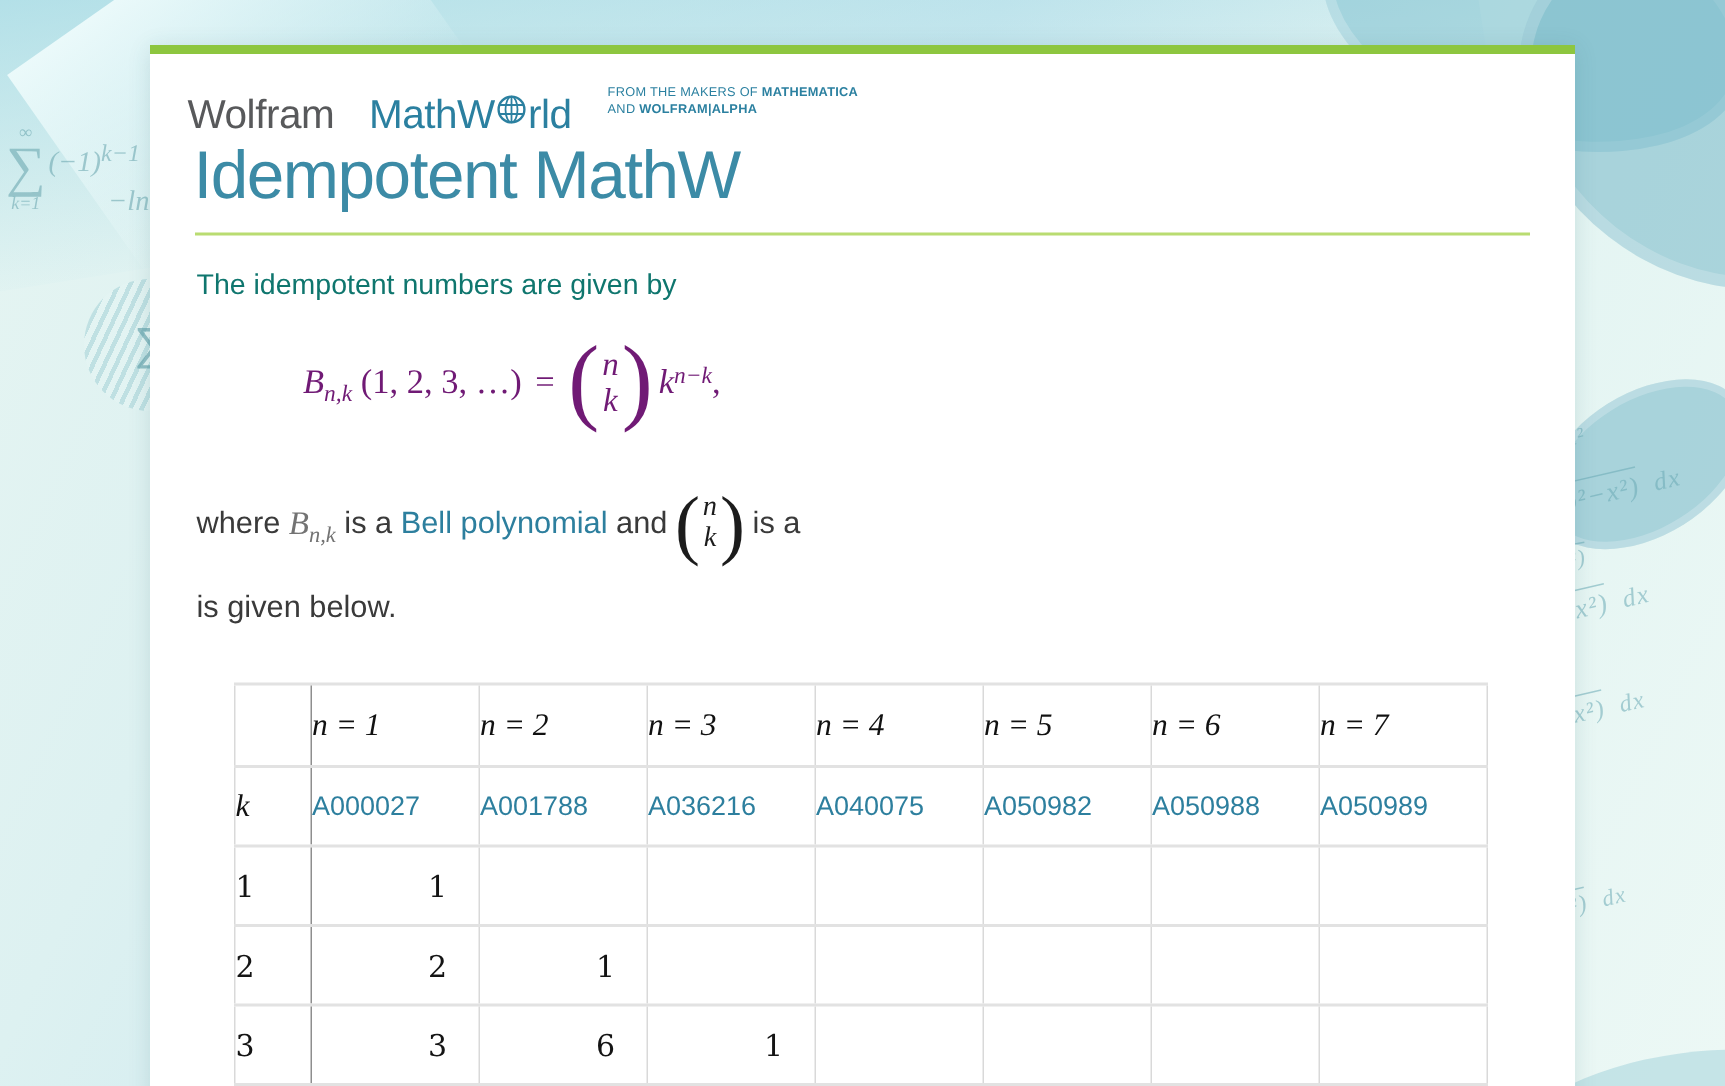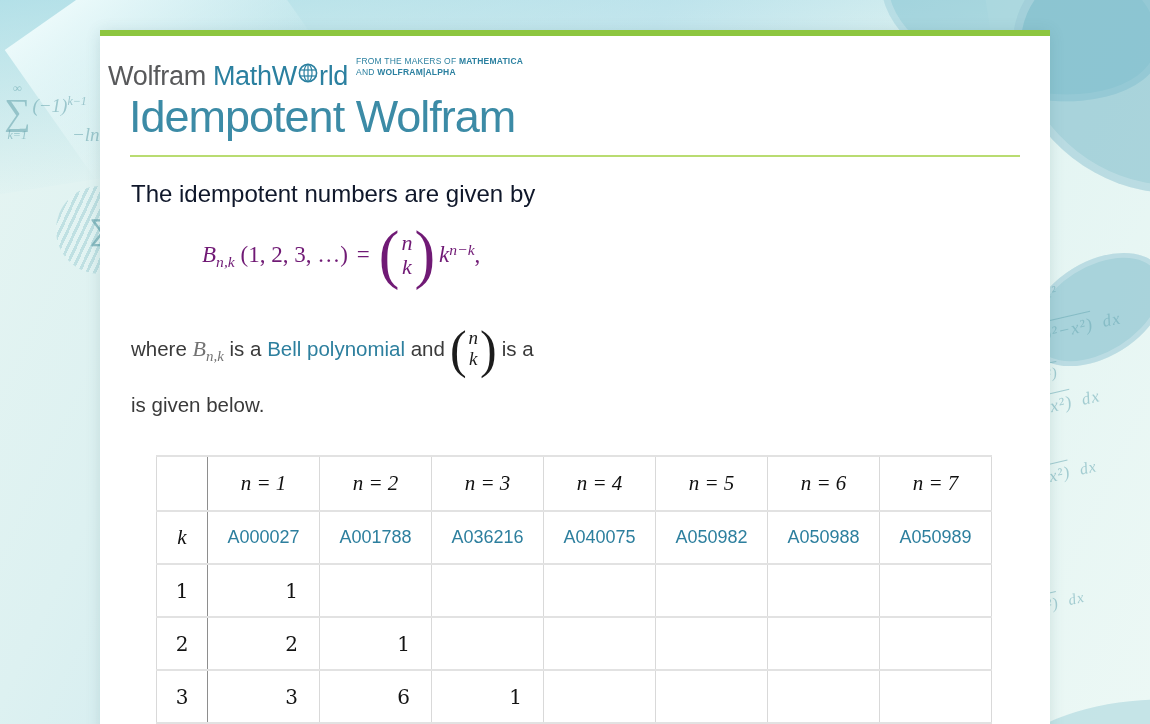--- a/index.html
+++ b/index.html
@@ -22,54 +22,54 @@
     background:rgba(108,178,196,.5);box-shadow:inset 0 0 0 8px rgba(255,255,255,.2);}
   .petal3{left:1022px;top:262px;width:150px;height:95px;transform:rotate(-32deg);
     background:rgba(116,183,198,.55);box-shadow:inset 0 0 0 5px rgba(255,255,255,.22);}
   .petal4{left:1010px;top:702px;width:230px;height:90px;transform:rotate(-8deg);
     background:rgba(150,205,215,.45);}
   .decor{color:rgba(100,162,172,.55);font-family:"Liberation Serif",serif;font-style:italic;}
   .decor-sum{position:absolute;left:4px;top:82px;display:flex;align-items:flex-start;}
   .sig-col{display:flex;flex-direction:column;align-items:center;font-size:12px;line-height:1;}
   .sig-col .sigma{font-size:37px;line-height:.95;font-style:normal;}
   .sum-term{font-size:19px;margin-left:2px;margin-top:12px;}
-  .sum-term sup{font-size:12px;text-align:center;}
+  .sum-term sup{font-size:16px;text-align:center;}
   .decor-ln{position:absolute;left:72px;top:124px;font-size:19px;}
   .decor-circle{position:absolute;left:56px;top:186px;width:88px;height:88px;border-radius:50%;
     background:repeating-linear-gradient(115deg,rgba(120,185,195,.32) 0 3px,rgba(235,248,248,.18) 3px 7px);
     display:flex;align-items:center;justify-content:center;}
   .decor-circle .sigma2{font-size:30px;font-style:normal;color:rgba(90,155,165,.6);}
   .frag{position:absolute;font-family:"Liberation Serif",serif;font-style:italic;
     color:rgba(105,170,180,.55);white-space:nowrap;letter-spacing:1px;}
   .frag .frag-body{display:inline-block;}
   .frag .bar{border-top:1px solid rgba(105,170,180,.55);padding-top:2px;}
   .frag .frag-dx{margin-left:10px;font-size:.95em;}
   .frag1{left:1044px;top:284px;transform:rotate(-14deg);font-size:15px;}
   .frag2{left:1034px;top:314px;transform:rotate(-13deg);font-size:18px;}
   .frag3{left:1046px;top:362px;transform:rotate(-10deg);font-size:15px;}
   .frag4{left:1030px;top:390px;transform:rotate(-13deg);font-size:18px;}
   .frag5{left:1036px;top:460px;transform:rotate(-13deg);font-size:17px;}
   .frag6{left:1038px;top:590px;transform:rotate(-13deg);font-size:16px;}
   
   .card{position:absolute;left:100px;top:30px;width:950px;height:710px;background:#ffffff;
     border-top:6px solid #8dc63f;box-shadow:0 2px 14px rgba(40,100,110,.15);}
   
-  .logo-row{position:absolute;left:8px;top:20px;display:flex;align-items:flex-end;}
+  .logo-row{position:absolute;left:25px;top:20px;display:flex;align-items:flex-end;gap:16px;}
   .logo-brand{font-size:27px;color:#58595b;letter-spacing:-.3px;}
   .logo-product{font-size:27px;color:#2b80a0;letter-spacing:-.3px;margin-left:7px;display:flex;align-items:flex-start;}
   .globe{position:relative;top:2px;margin:0 1px;}
   .tagline{margin-left:8px;margin-bottom:15px;font-size:8.5px;line-height:1.25;color:#2b80a0;
     letter-spacing:.2px;white-space:nowrap;}
   .tagline b{font-weight:700;}
   
   .page-title{position:absolute;left:29px;top:57px;font-size:45px;line-height:1.05;
     color:#3c8ba6;letter-spacing:-1px;}
   .title-rule{position:absolute;left:30px;top:119px;width:890px;height:2px;background:#b9dc71;}
   
-  .para{position:absolute;left:31px;color:#0f172a;font-size:24px;}
+  .para{position:absolute;left:31px;color:#0f766e;font-size:19px;}
   .para1{top:144px;}
   .mathvar{font-family:"Liberation Serif",serif;font-style:italic;}
   .msub{font-size:.68em;font-style:italic;font-family:"Liberation Serif",serif;position:relative;top:.35em;}
   .msup{font-size:.68em;font-style:italic;font-family:"Liberation Serif",serif;position:relative;top:-.45em;}
   .formula{position:absolute;left:102px;top:180px;height:78px;display:flex;align-items:center;
     color:#701a75;font-family:"Liberation Serif",serif;font-size:23px;}
   .formula .lhs{white-space:pre;}
   .formula .eq{margin:0 9px;}
   .bigparen{font-family:"Liberation Serif",serif;font-weight:400;transform:scaleY(1.04);line-height:.9;}
   .paren-l{font-size:62px;}
@@ -81,21 +81,21 @@
     color:#3a3a3a;font-size:20.5px;white-space:pre;}
   .para2-l1 .txt{white-space:pre;}
   .para2-l2{position:absolute;left:31px;top:357px;color:#3a3a3a;font-size:20.5px;}
   .inline-binom{display:inline-flex;align-items:center;margin:0 5px;color:#1c1c1c;}
   .paren-s{font-size:50px;}
   .inline-binom .binom-stack{font-size:19px;}
   a.tlink{color:#2d7f9e;text-decoration:none;cursor:pointer;}
   
   .data-table{position:absolute;left:56px;top:419px;border-collapse:collapse;table-layout:fixed;}
   .data-table td{border:1px solid #d9d9d9;border-top:2px solid #e2e2e2;border-bottom:2px solid #e2e2e2;
-    padding:0;text-align:center;background:#fff;overflow:hidden;}
+    padding:0;text-align:left;background:#fff;overflow:hidden;}
   .data-table td.label-col{border-right:1px solid #8e8e8e;}
   .header-row{height:55px;}
   .header-row td{font-family:"Liberation Serif",serif;font-style:italic;font-size:21px;color:#111;}
   .series-row{height:53px;}
   .series-row td.label-col{font-family:"Liberation Serif",serif;font-style:italic;font-size:21px;color:#111;}
   .series-row a{color:#2d7f9e;text-decoration:none;font-size:18px;cursor:pointer;}
   .body-row{height:53px;}
   .body-row td{font-family:"DejaVu Serif",serif;font-size:20px;color:#141414;}
   .body-row td.val{text-align:right;padding-right:21px;}
 </style>
@@ -146,21 +146,21 @@
           <line x1="10" y1="1.4" x2="10" y2="18.6" stroke="#2b80a0" stroke-width="1.2"></line>
         </svg>
         <span>rld</span>
       </span>
       <span class="tagline">
         <span>FROM THE MAKERS OF </span><b>MATHEMATICA</b><br>
         <span>AND </span><b>WOLFRAM|ALPHA</b>
       </span>
     </div>
 
-    <h1 class="page-title" style="margin:0;font-weight:400;">Idempotent Wolfram</h1>
+    <h1 class="page-title" style="margin:0;font-weight:400;">Idempotent MathW</h1>
     <div class="title-rule"></div>
 
     <div class="para para1">The idempotent numbers are given by</div>
 
     <div class="formula">
       <span class="lhs"><span class="mathvar">B</span><span class="msub">n,k</span><span> (1, 2, 3, …)</span></span>
       <span class="eq">=</span>
       <span class="bigparen paren-l">(</span>
       <span class="binom-stack">
           <span>n</span>

